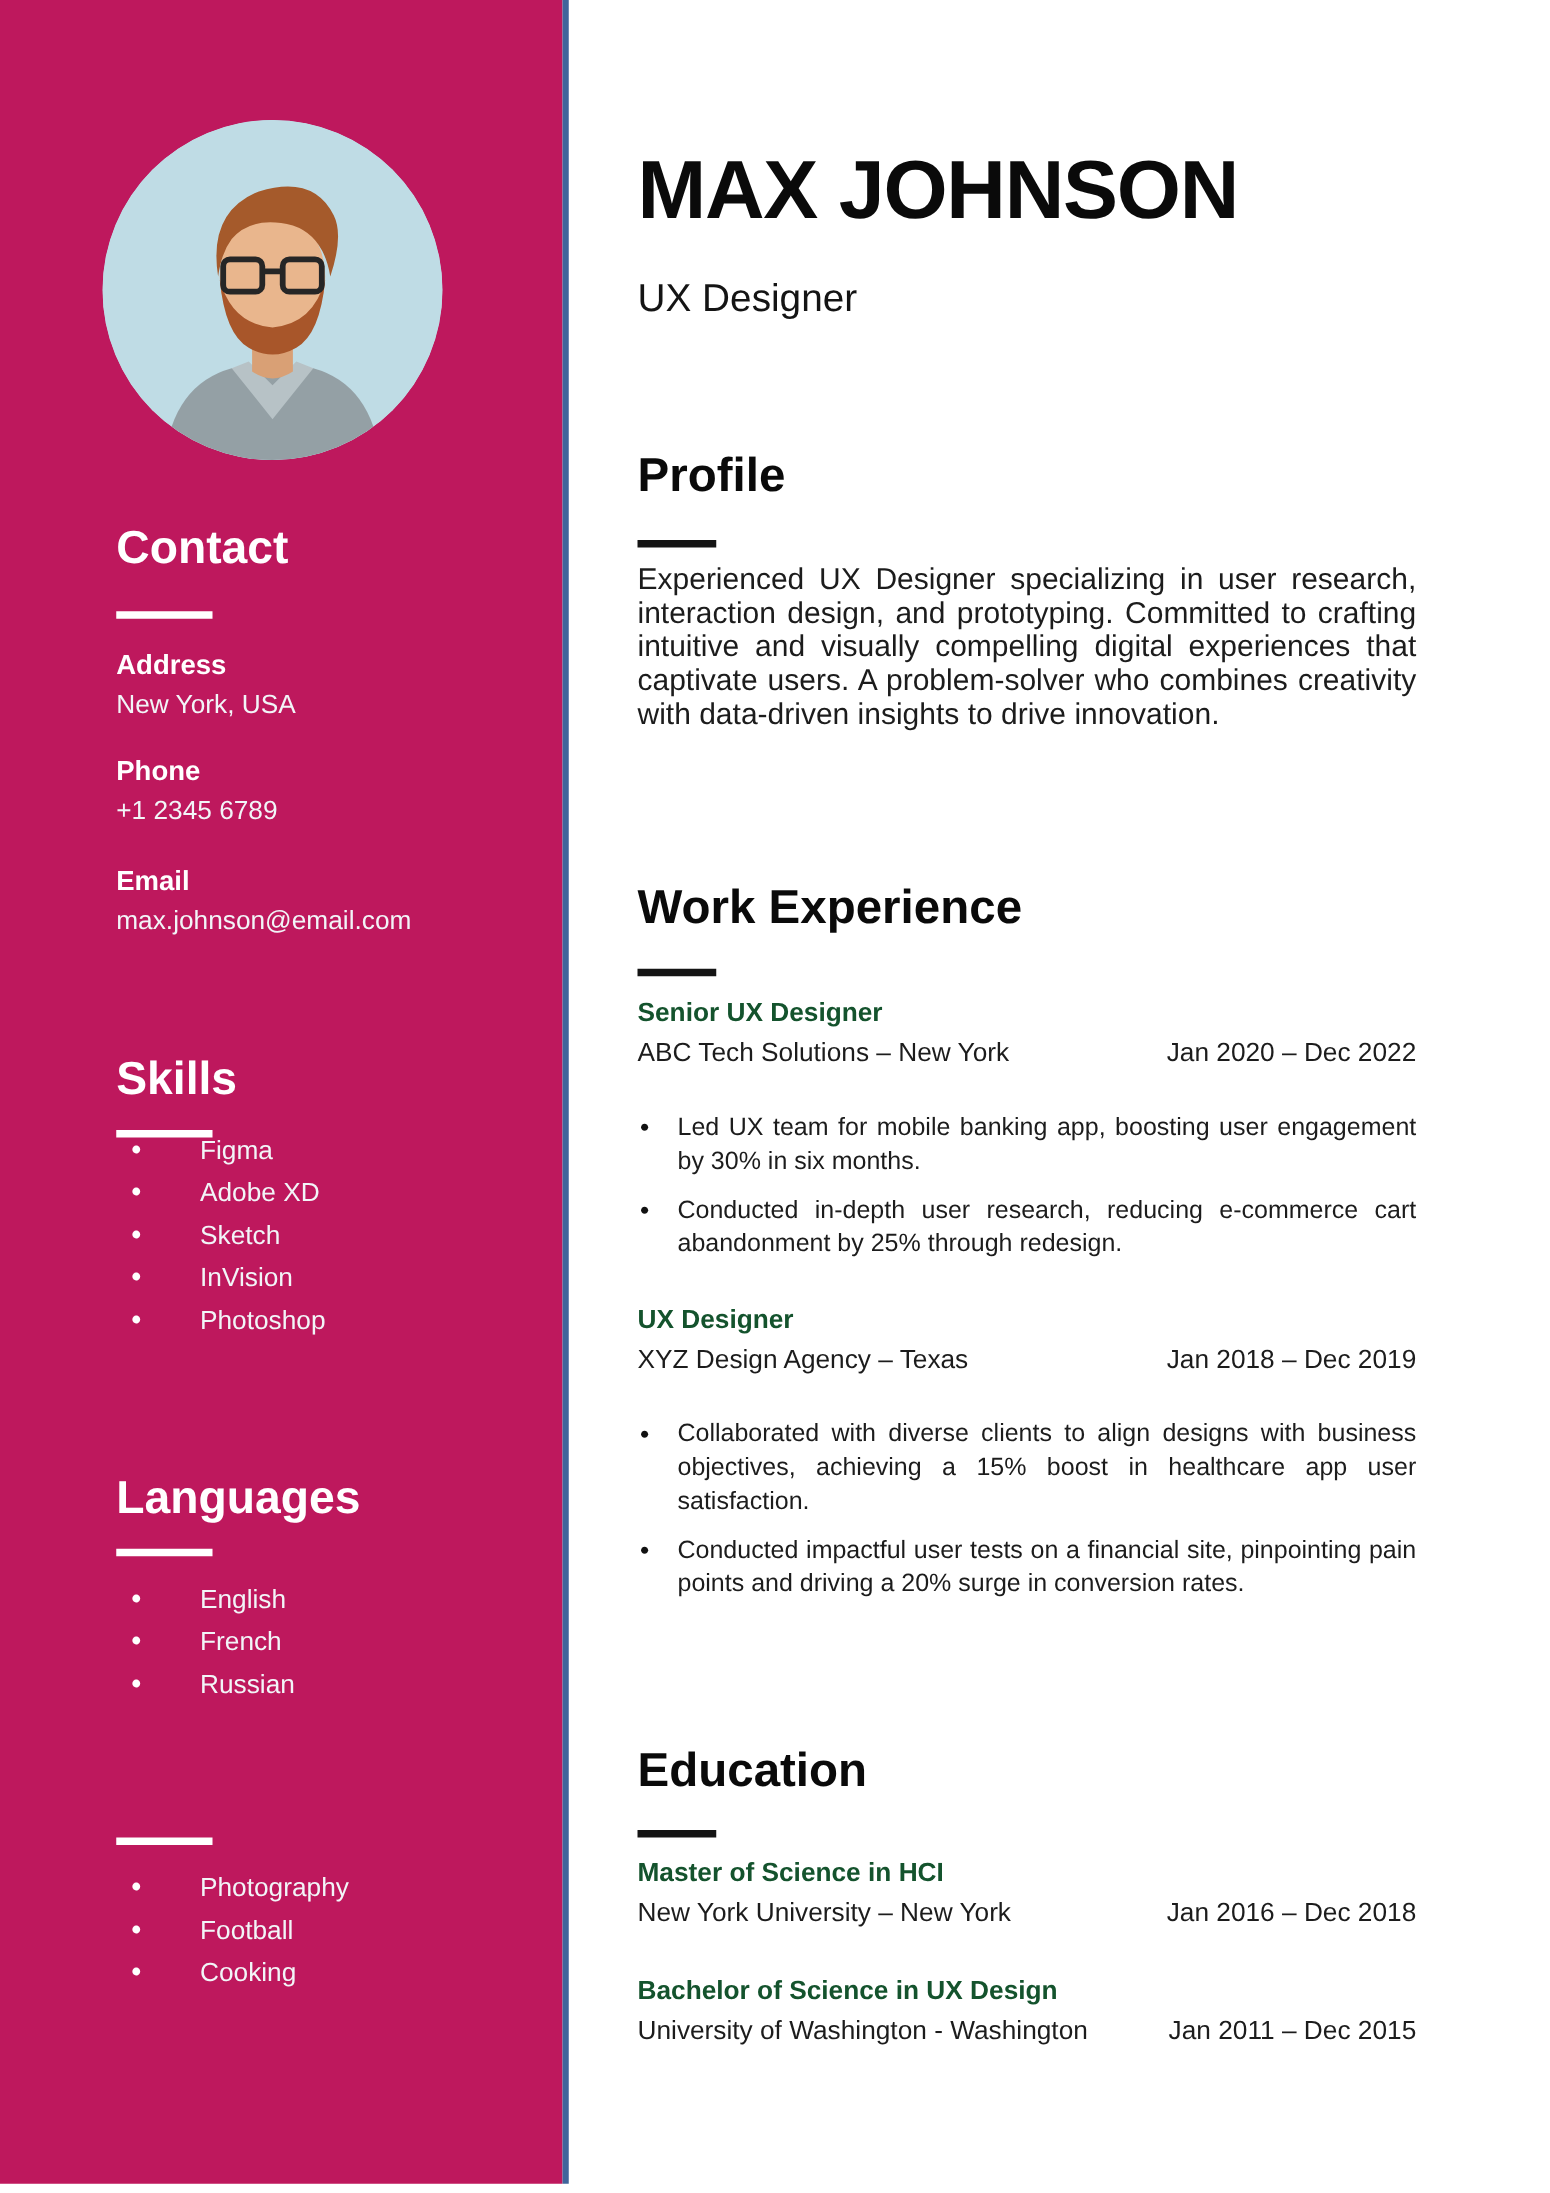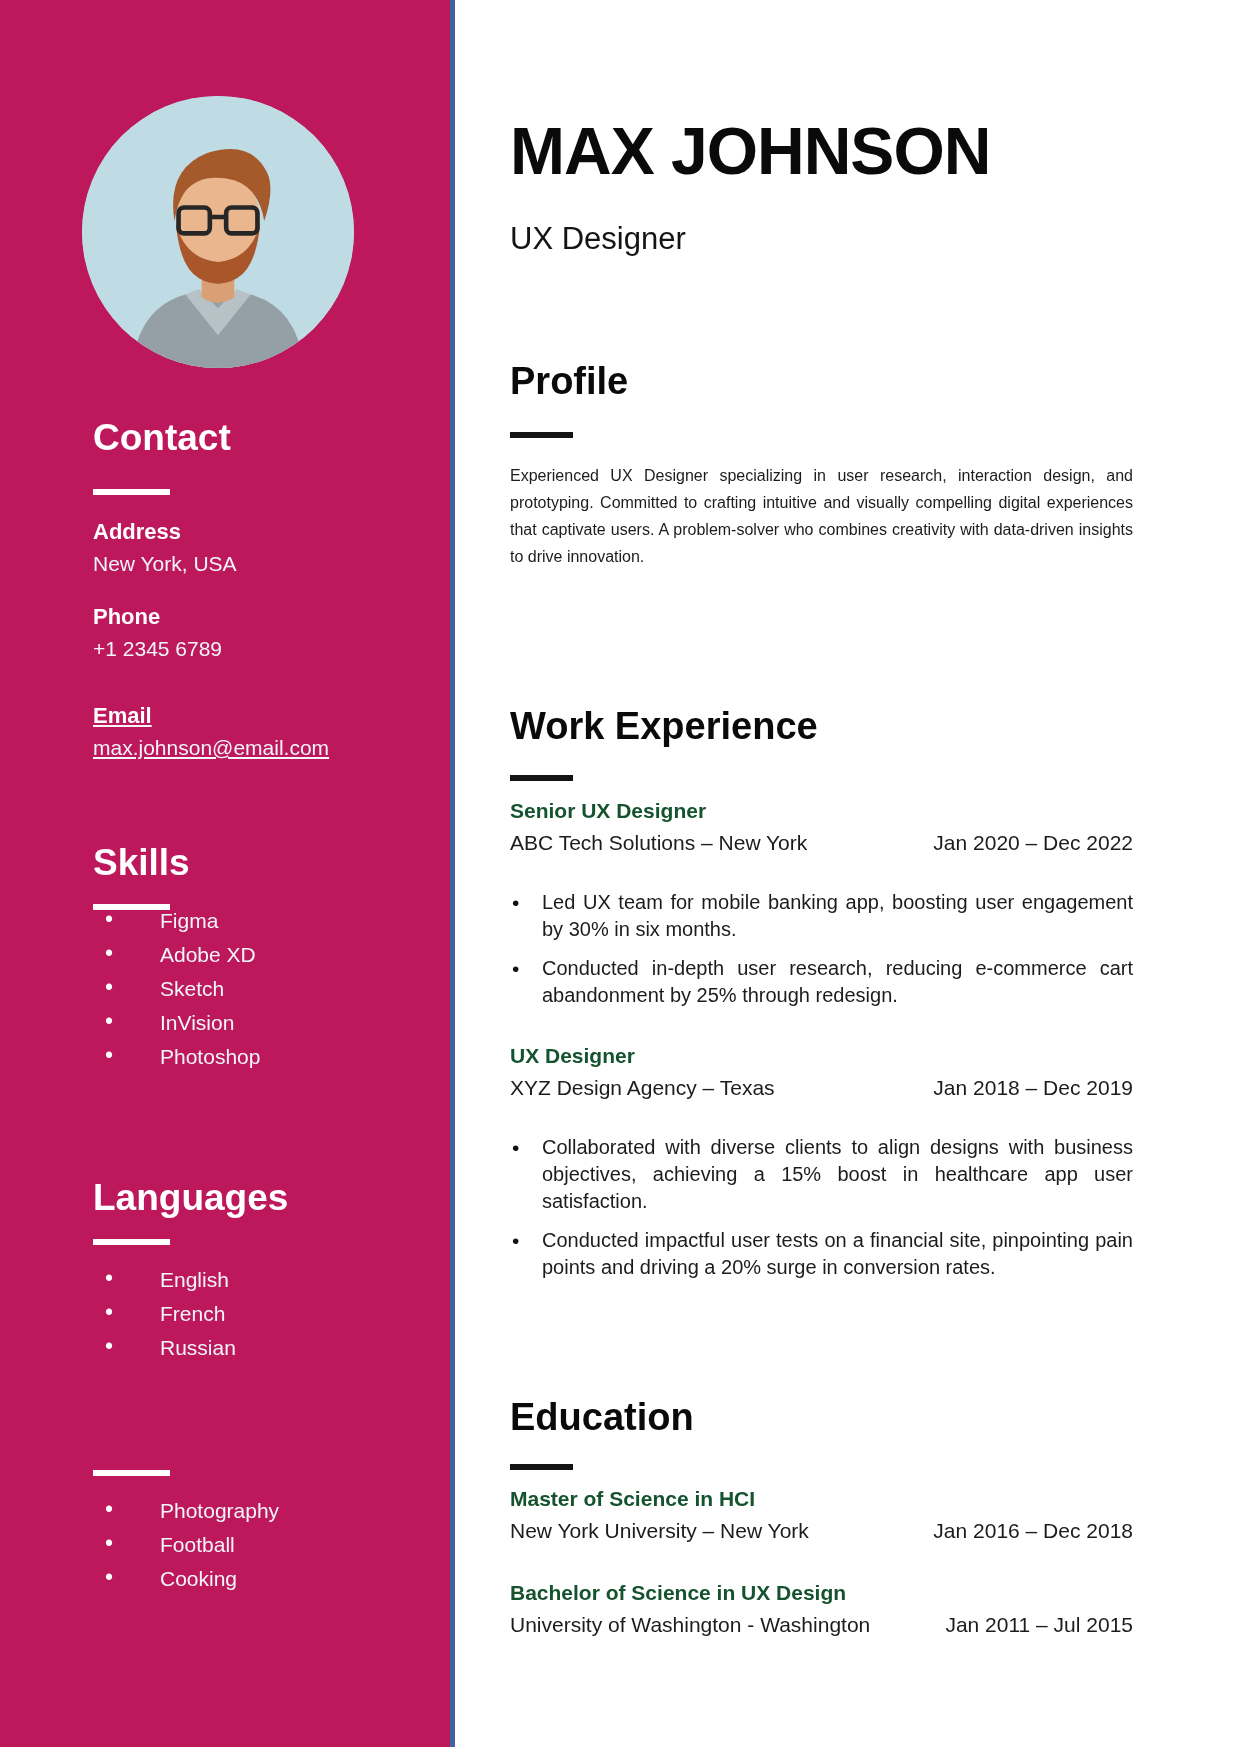--- a/index.html
+++ b/index.html
@@ -20,21 +20,21 @@
   .photo {
     position:absolute; left:82px; top:96px; width:272px; height:272px;
     border-radius:50%; overflow:hidden; background:#BFDCE5;
   }
   .photo svg { width:100%; height:100%; display:block; }
   .side-section { position:absolute; left:93px; width:330px; }
   .side-h { font-size:37px; font-weight:700; line-height:1.1; color:#ffffff; }
   .side-rule { width:77px; height:6px; background:#ffffff; margin-top:30px; }
   .cgroup { margin-top:24px; }
   .cgroup.later { margin-top:28px; }
-  .cgroup.last { margin-top:42px;text-decoration:underline; }
+  .cgroup.last { margin-top:31px; }
   .clabel { font-size:22px; font-weight:700; line-height:26px; color:#ffffff; }
   .cvalue { font-size:21px; font-weight:400; line-height:24px; margin-top:7px; color:#f2f5f8; }
   .side-list { list-style:none; }
   .side-list li {
     position:relative; padding-left:67px; font-size:21px; line-height:21px;
     color:#f2f5f8;
   }
   .side-list li + li { margin-top:13px; }
   .side-list li::before {
     content:"\2022"; position:absolute; left:12px; top:-1px; font-size:23px; color:#ffffff;
@@ -45,21 +45,21 @@
   
   .main-block { position:absolute; left:510px; width:623px; }
   .name {
     font-size:66px; font-weight:800; letter-spacing:-1px; line-height:1;
     color:#0a0a0a; white-space:nowrap;
   }
   .subtitle { font-size:31px; font-weight:400; color:#141414; line-height:1.1; }
   .main-h { font-size:38px; font-weight:700; line-height:1.15; color:#0a0a0a; }
   .main-rule { width:63px; height:6px; background:#141414; margin-top:28px; }
   .body-text {
-    font-size:16px; line-height:27px; text-align:justify; color:#1c1c1c; margin-top:24px;
+    font-size:24px; line-height:27px; text-align:justify; color:#1c1c1c; margin-top:12px;
   }
   .job-title, .deg-title { font-size:21px; font-weight:700; line-height:25px; color:#14532d; }
   .meta-row {
     display:flex; justify-content:space-between; margin-top:7px;
     font-size:21px; line-height:25px; color:#1c1c1c;
   }
   .meta-dates { white-space:nowrap; }
   .job-bullets { list-style:none; margin-top:34px; }
   .job-bullets li {
     position:relative; padding-left:32px; font-size:20px; line-height:27px;
@@ -194,17 +194,17 @@
     <div class="meta-row">
       <span class="meta-company">New York University – New York</span>
       <span class="meta-dates">Jan 2016 – Dec 2018</span>
     </div>
   </div>
 
   <div class="main-block" style="top:1580px">
     <div class="deg-title">Bachelor of Science in UX Design</div>
     <div class="meta-row">
       <span class="meta-company">University of Washington - Washington</span>
-      <span class="meta-dates">Jan 2011 – Jul 2015</span>
+      <span class="meta-dates">Jan 2011 – Dec 2015</span>
     </div>
   </div>
 
 </div>
 
 </body></html>

